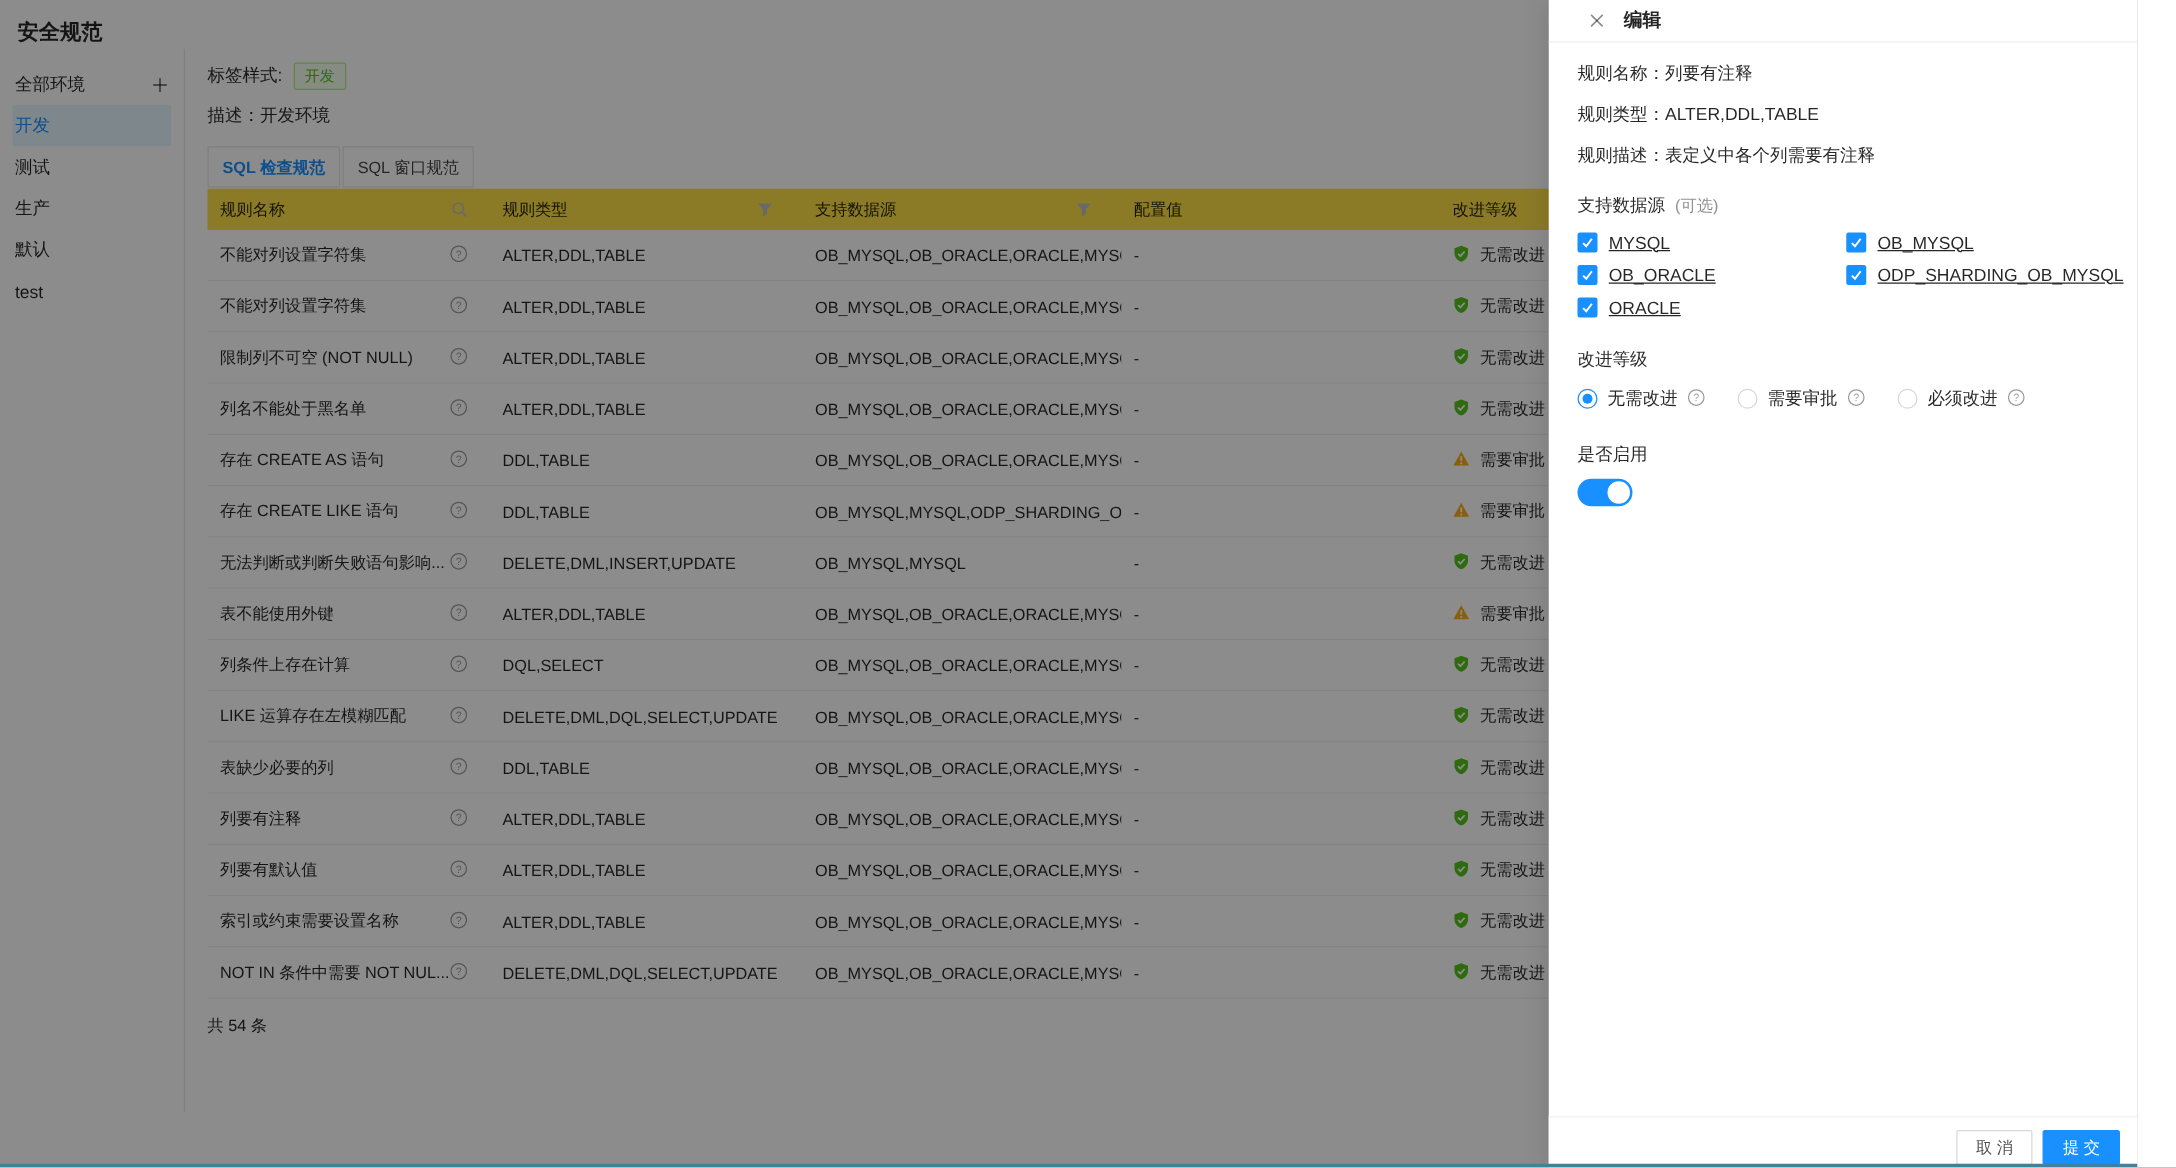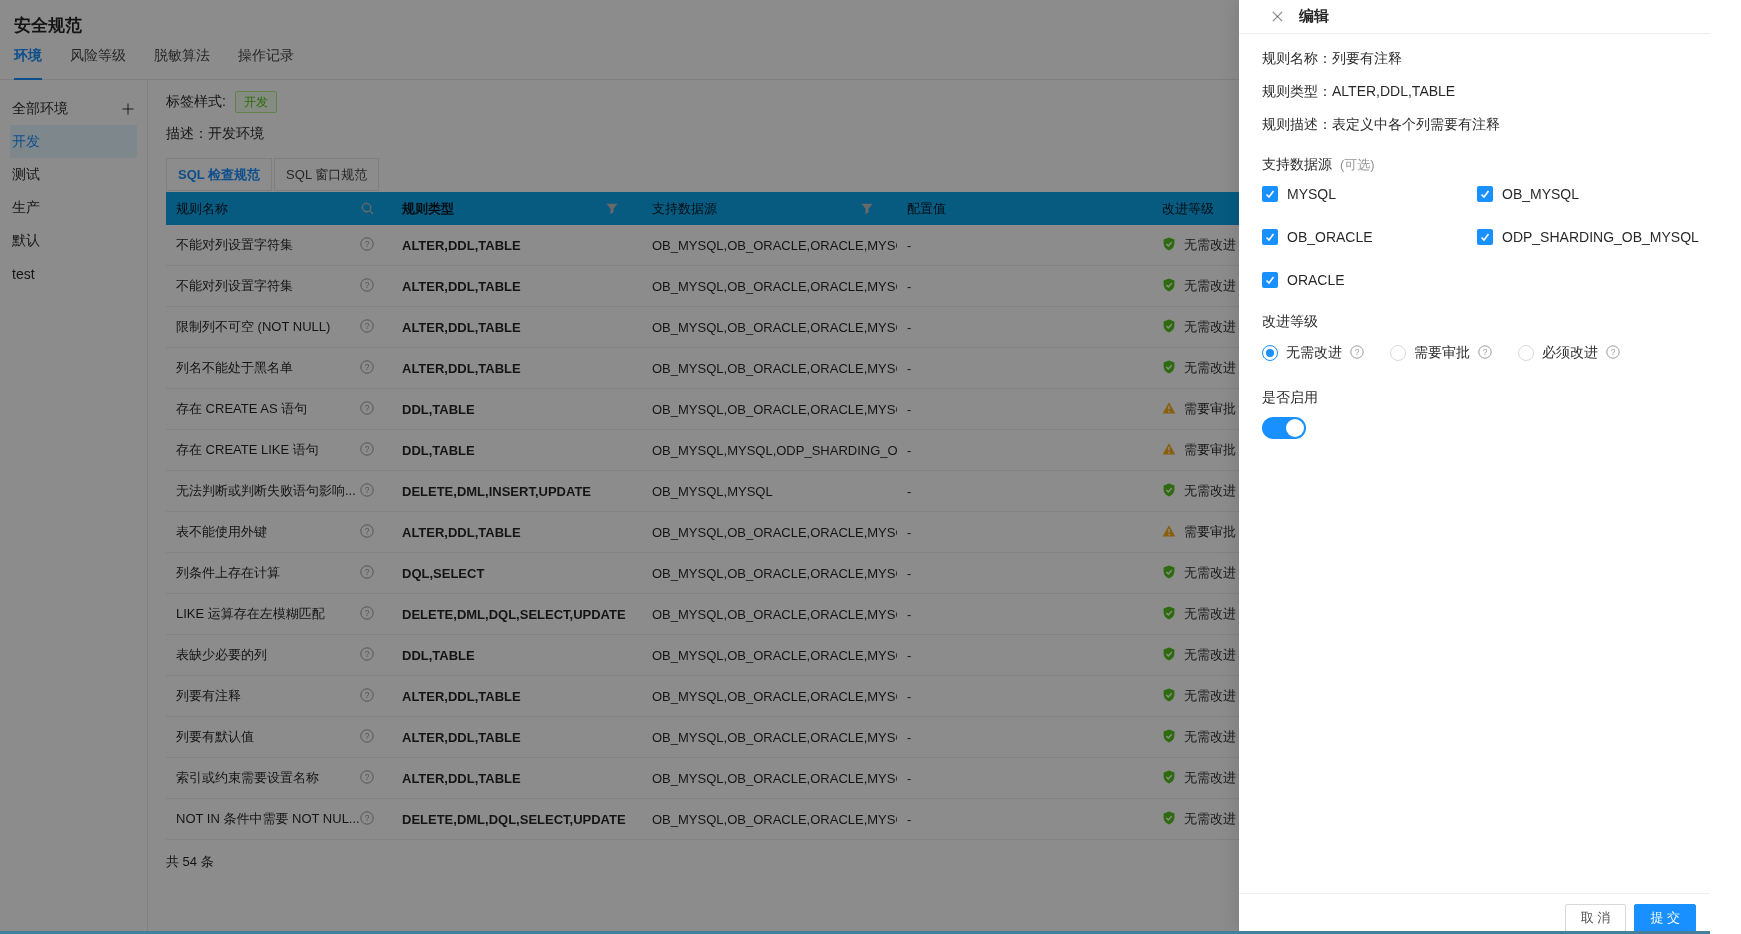--- a/index.html
+++ b/index.html
@@ -26,45 +26,45 @@
   .tag-row { display:flex; align-items:center; height:24px; }
   .env-tag { margin-left:9px; height:22px; line-height:20px; padding:0 8px; font-size:12px; color:#52c41a; background:#f6ffed; border:1px solid #b7eb8a; border-radius:2px; }
   .desc-row { margin-top:11px; height:20px; }
   .sub-tabs { display:flex; margin-top:13px; }
   .sub-tab { height:33px; line-height:31px; padding:0 11px; border:1px solid #e8e8e8; background:#fff; font-size:13px; cursor:pointer; color:rgba(0,0,0,.75); }
   .sub-tab + .sub-tab { margin-left:2px; }
   .sub-tab.active { color:#1890ff; font-weight:700; }
 
   
   .rule-table { width:1246px; margin-top:1px; font-size:13px; }
-  .t-head { display:flex; background:#0ea5e9; height:33px; align-items:center; }
+  .t-head { display:flex; background:#fde047; height:33px; align-items:center; }
   .t-row { display:flex; height:41px; align-items:center; border-bottom:1px solid #efefef; background:#fff; }
   .c { padding:0 10px; white-space:nowrap; overflow:hidden; }
   .c-name { width:226px; display:flex; align-items:center; justify-content:space-between; padding-right:18px; }
-  .c-type { width:250px;font-weight:bold; }
+  .c-type { width:250px; }
   .c-ds  { width:255px; display:flex; align-items:center; justify-content:space-between; padding-right:24px; }
   .c-config { width:255px; }
   .c-level { width:260px; display:flex; align-items:center; gap:8px; }
   .th .c, .t-head .c { color:rgba(0,0,0,.85); }
   .total-row { margin-top:13px; font-size:13px; }
   .icon { display:inline-flex; align-items:center; flex-shrink:0; }
 
   .bottom-strip { position:absolute; left:0; right:0; bottom:0; height:3px; background:#44809c; z-index:30; }
 
   
   .mask { position:absolute; inset:0; background:rgba(0,0,0,.45); z-index:10; }
   .drawer { position:absolute; top:0; right:0; width:471px; height:100%; background:#fff; z-index:20; box-shadow:-6px 0 16px rgba(0,0,0,.08); }
   .d-header { height:34px; display:flex; align-items:center; padding-left:32px; gap:15px; border-bottom:1px solid #efefef; }
   .d-title { font-size:15px; font-weight:700; }
   .close-btn { display:flex; align-items:center; cursor:pointer; }
   .d-body { padding:13px 24px 0 23px; }
   .field { margin-bottom:11px; line-height:22px; }
   .group-label { margin-top:21px; display:flex; align-items:baseline; gap:8px; }
   .optional { color:rgba(0,0,0,.45); font-size:13px; }
-  .cb-grid { margin-top:9px; display:grid; grid-template-columns:215px auto; row-gap:22px; }
+  .cb-grid { margin-top:9px; display:grid; grid-template-columns:215px auto; row-gap:5px;text-decoration:underline; }
   .cb-item { display:flex; align-items:center; gap:9px; height:21px; cursor:pointer; }
   .checkbox { width:16px; height:16px; background:#1890ff; border-radius:2px; display:flex; align-items:center; justify-content:center; flex-shrink:0; }
   .lvl-label { margin-top:23px; }
   .radio-row { display:flex; align-items:center; margin-top:13px; }
   .radio-item { display:flex; align-items:center; gap:8px; margin-right:26px; cursor:pointer; }
   .radio { width:16px; height:16px; border-radius:50%; border:1px solid #d9d9d9; background:#fff; position:relative; flex-shrink:0; }
   .radio.selected { border-color:#1890ff; }
   .radio.selected::after { content:''; position:absolute; inset:3px; border-radius:50%; background:#1890ff; }
   .enable-label { margin-top:27px; }
   .toggle { margin-top:10px; width:44px; height:22px; border-radius:11px; background:#1890ff; position:relative; cursor:pointer; }
@@ -76,26 +76,20 @@
 </style>
 </head>
 <body>
 
 <div class="screen">
 
   <div class="page-header">
     <div class="page-title">安全规范</div>
   </div>
 
-  <div class="top-tabs" id="top-tabs">
-      <div class="top-tab active"><span>环境</span></div>
-      <div class="top-tab"><span>风险等级</span></div>
-      <div class="top-tab"><span>脱敏算法</span></div>
-      <div class="top-tab"><span>操作记录</span></div>
-    </div>
 
   <div class="content">
     <aside class="sidebar">
       <div class="side-item all">
         <span>全部环境</span>
         <span class="plus-btn">
             <svg width="14" height="14" viewBox="0 0 14 14" stroke="rgba(0,0,0,.65)" stroke-width="1.2">
               <line x1="7" y1="1.5" x2="7" y2="12.5"></line>
               <line x1="1.5" y1="7" x2="12.5" y2="7"></line>
             </svg>

